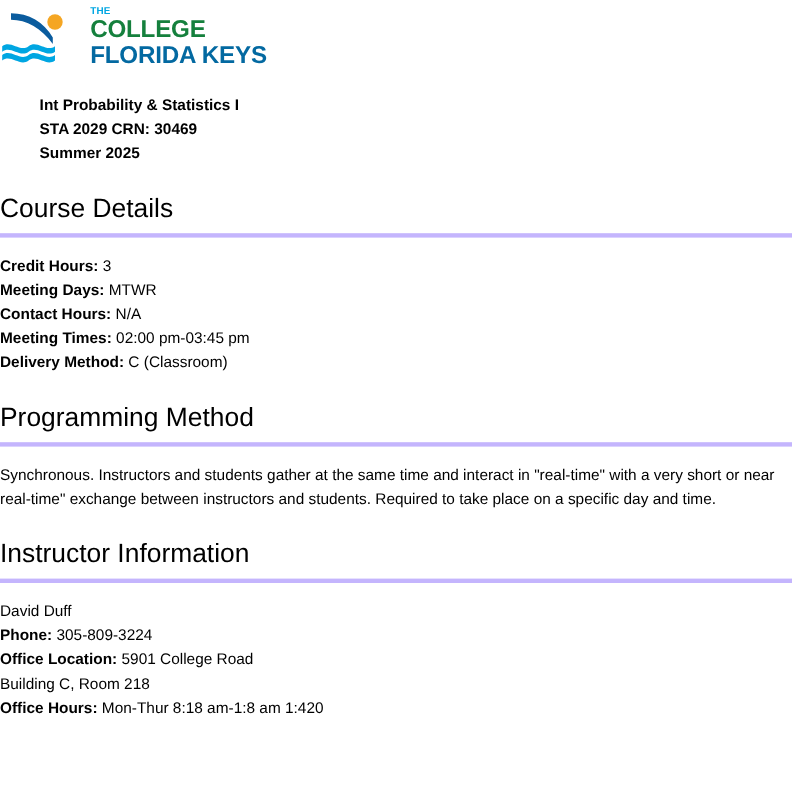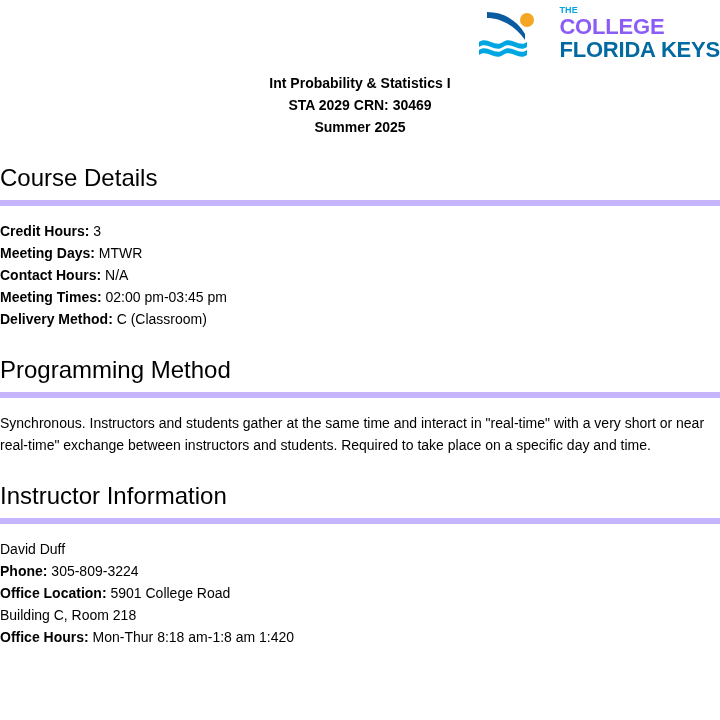--- a/index.html
+++ b/index.html
@@ -17,21 +17,21 @@
   }
   .page {
     width: 720px;
     box-sizing: border-box;
     padding: 0;
   }
 
   
   .logo-wrap {
     display: flex;
-    justify-content: flex-end;
+    justify-content: flex-start;
     align-items: center;
     padding-top: 6px;
     padding-bottom: 2px;
   }
   .logo {
     display: flex;
     align-items: center;
     gap: 8px;
   }
   .logo-mark {
@@ -48,49 +48,50 @@
   .logo-the {
     font-size: 9px;
     font-weight: bold;
     color: #00a6e2;
     letter-spacing: 0.2px;
     margin-bottom: 1px;
   }
   .logo-college {
     font-size: 22px;
     font-weight: bold;
-    color: #8b5cf6;
+    color: #15803d;
     letter-spacing: -0.2px;
   }
   .logo-florida {
     font-size: 22px;
     font-weight: bold;
     color: #0369a1;
     letter-spacing: -0.2px;
   }
 
   
   .course-head {
-    text-align: center;
+    text-align: left;
     font-weight: bold;
     font-size: 14px;
     line-height: 22px;
-    margin-top: 8px;
+    margin-top: 20px;
+    padding-left: 36px;
   }
   .course-head div {
     margin: 0;
   }
 
   
   h2.section-title {
     font-size: 24px;
     font-weight: normal;
     margin: 26px 0 0 0;
     padding: 0 0 8px 0;
-    border-bottom: 6px solid #c4b5fd;
+    border-bottom: 4px solid #c4b5fd;
     color: #000000;
   }
   .section-gap {
     height: 14px;
   }
 
   
   .detail-row {
     line-height: 22px;
     font-size: 14px;

